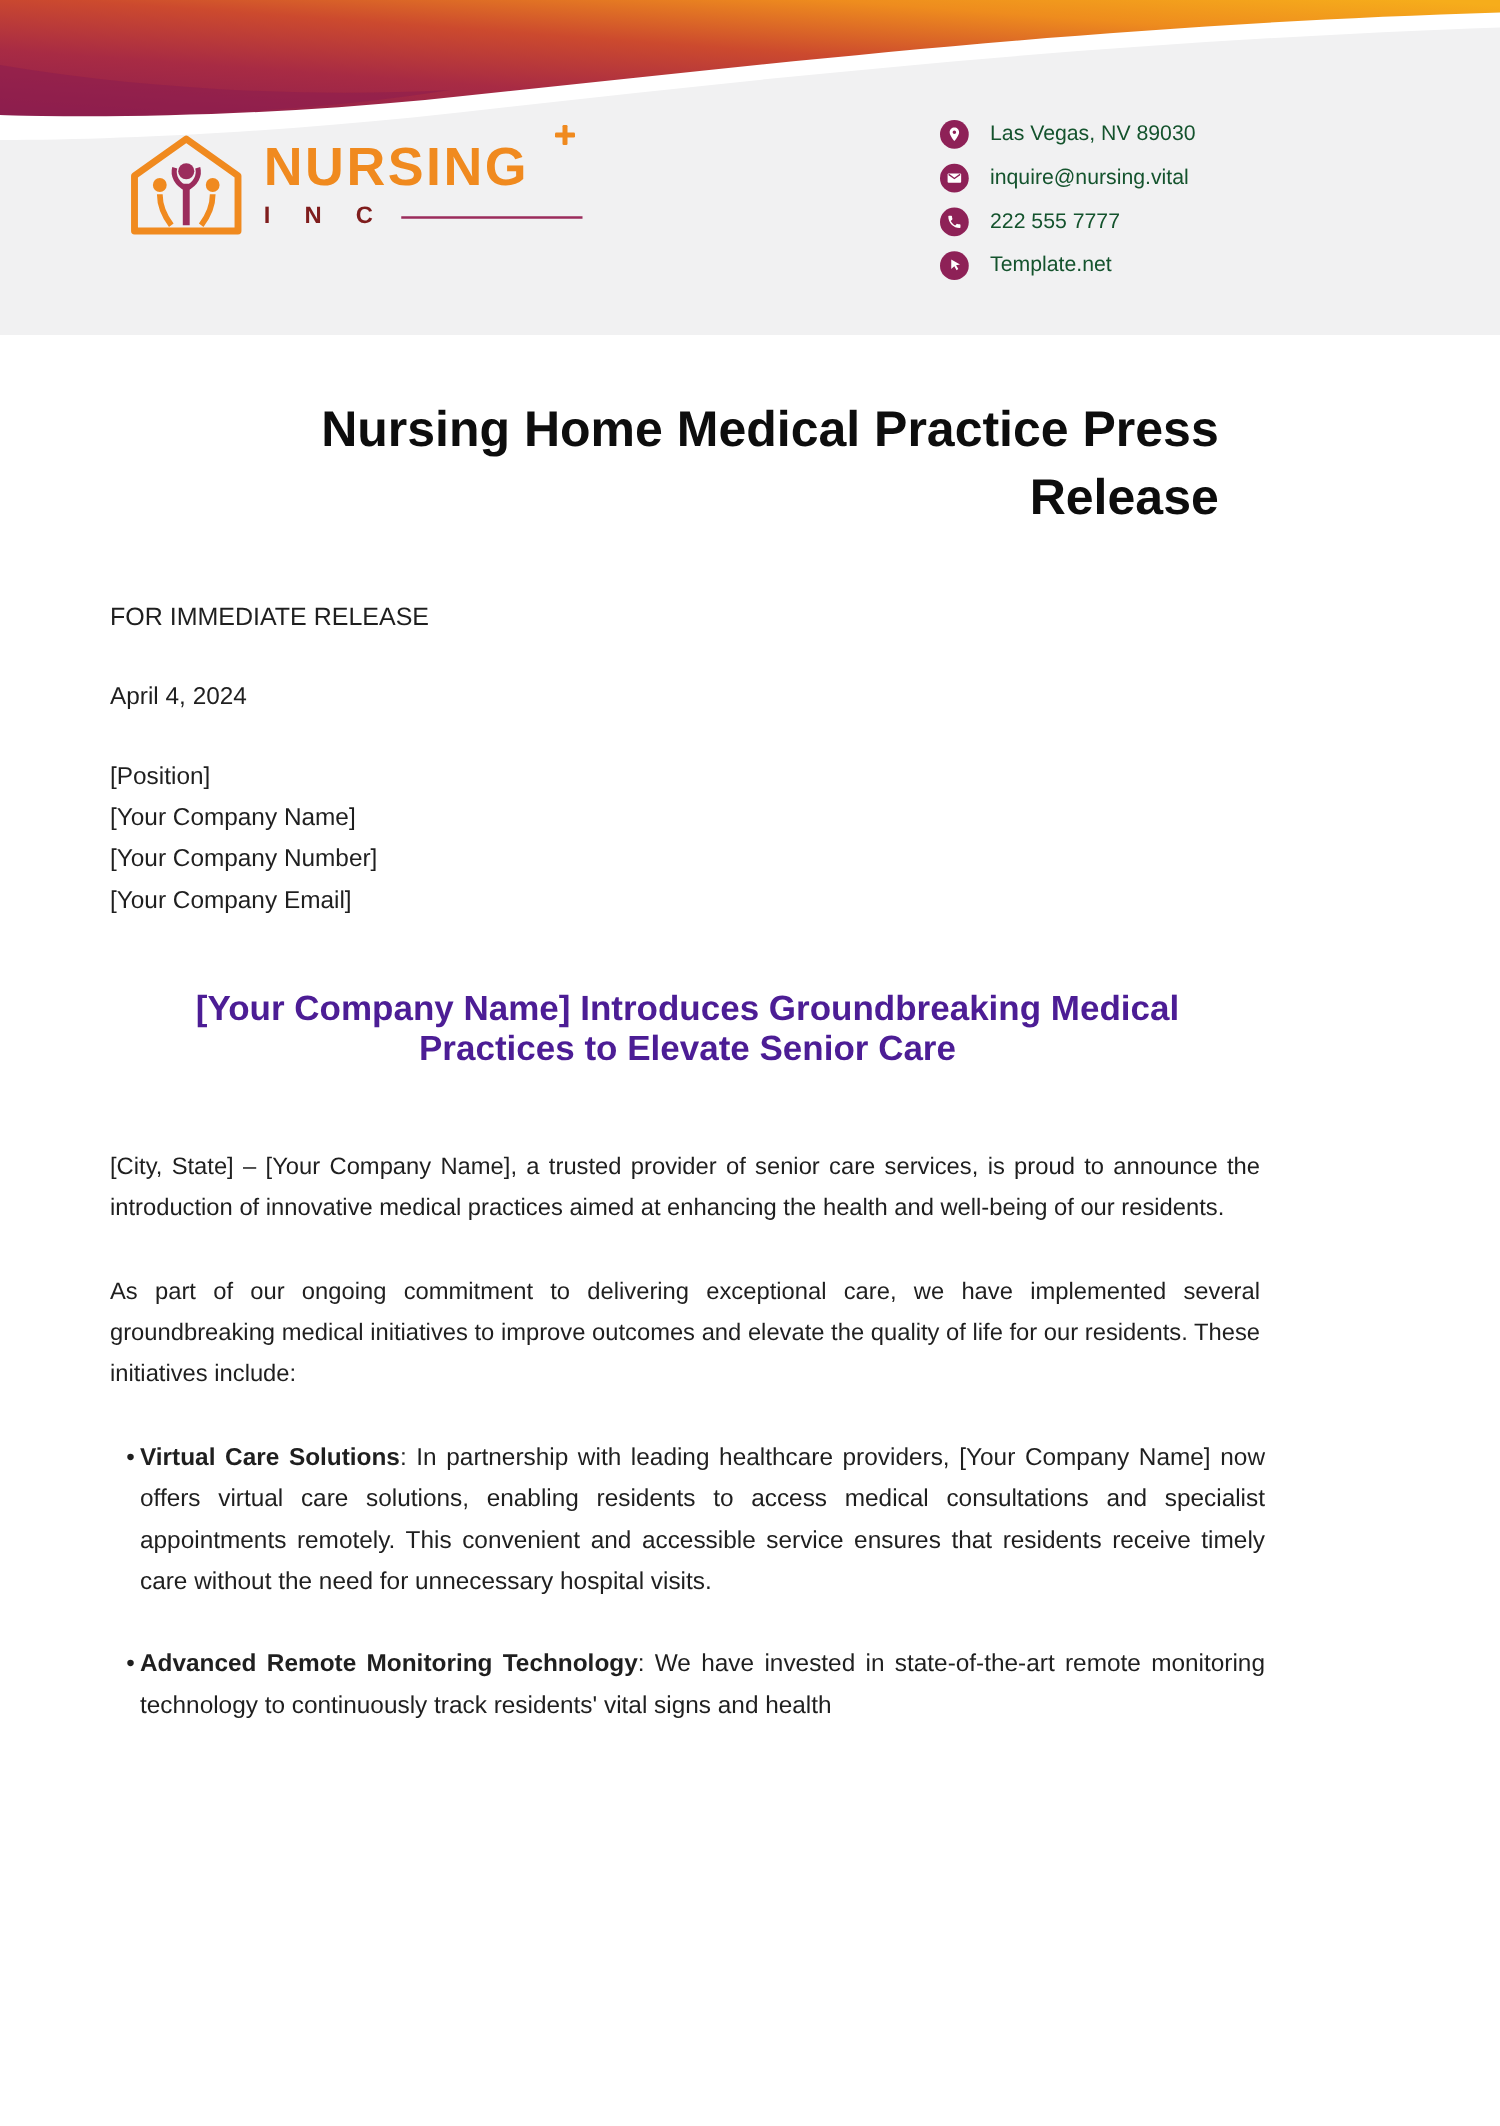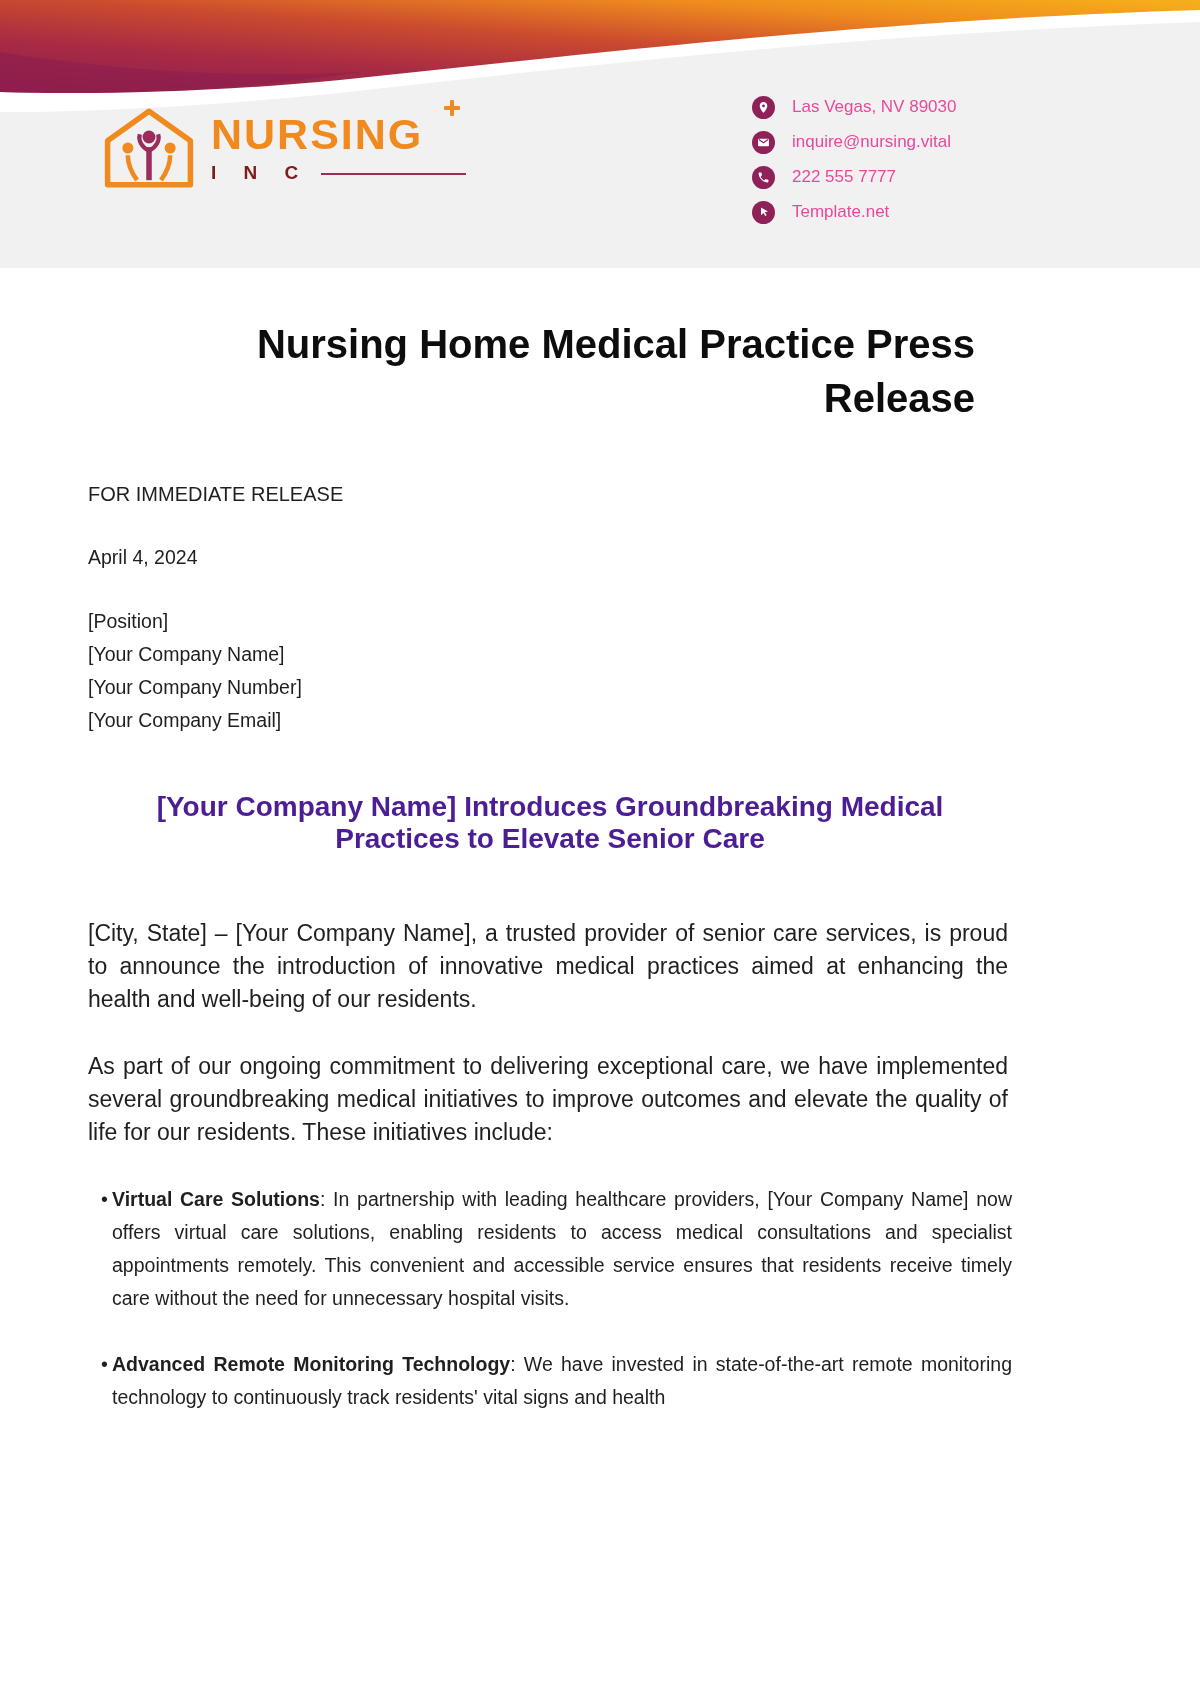--- a/index.html
+++ b/index.html
@@ -24,41 +24,41 @@
   .logo-inc { color:#7f1d1d; font-size:19px; font-weight:600; letter-spacing:11px; }
   .logo-line { height:2px; background:#9B2C5C; width:145px; margin-top:2px; }
   .plus-icon { position:absolute; top:-12px; right:6px; }
 
   .contact { position:absolute; left:752px; top:95px; display:flex; flex-direction:column; gap:11px; }
   .contact-row { display:flex; align-items:center; gap:17px; height:24px; }
   .contact-icon {
     width:23px; height:23px; border-radius:50%; background:#8E2157;
     display:flex; align-items:center; justify-content:center; flex:0 0 auto;
   }
-  .contact-text { color:#ec4899; font-size:17px; }
+  .contact-text { color:#14532d; font-size:17px; }
 
   
   .page { width:924px; margin-left:88px; }
 
   .doc-title {
     max-width:850px; margin:118px auto 0 auto;
     font-size:40px; font-weight:700; line-height:1.35; text-align:right; color:#0d0d0d;
   }
   .release-label { margin-top:58px; font-size:20px; color:#1f1f1f; }
   .doc-date { margin-top:40px; font-size:19.5px; }
   .contact-block { margin-top:36px; font-size:19.5px; line-height:33px; }
 
   .headline {
     max-width:910px; margin:54px auto 0 auto;
     font-size:28px; font-weight:700; line-height:32px; text-align:center; color:#4c1d95;
   }
 
   .body-text { margin-top:62px; }
   .body-text p {
-    font-size:23px; line-height:33px; text-align:justify;
+    font-size:19px; line-height:33px; text-align:justify;
     margin:0 4px 34px 0;
   }
   .bullet {
     position:relative; padding-left:24px; margin:0 0 33px 0;
     font-size:19.5px; line-height:33px; text-align:justify;
   }
   .bullet .marker { position:absolute; left:13px; top:0; }
   .bullet .blabel { font-weight:700; }
 </style>
 </head>

